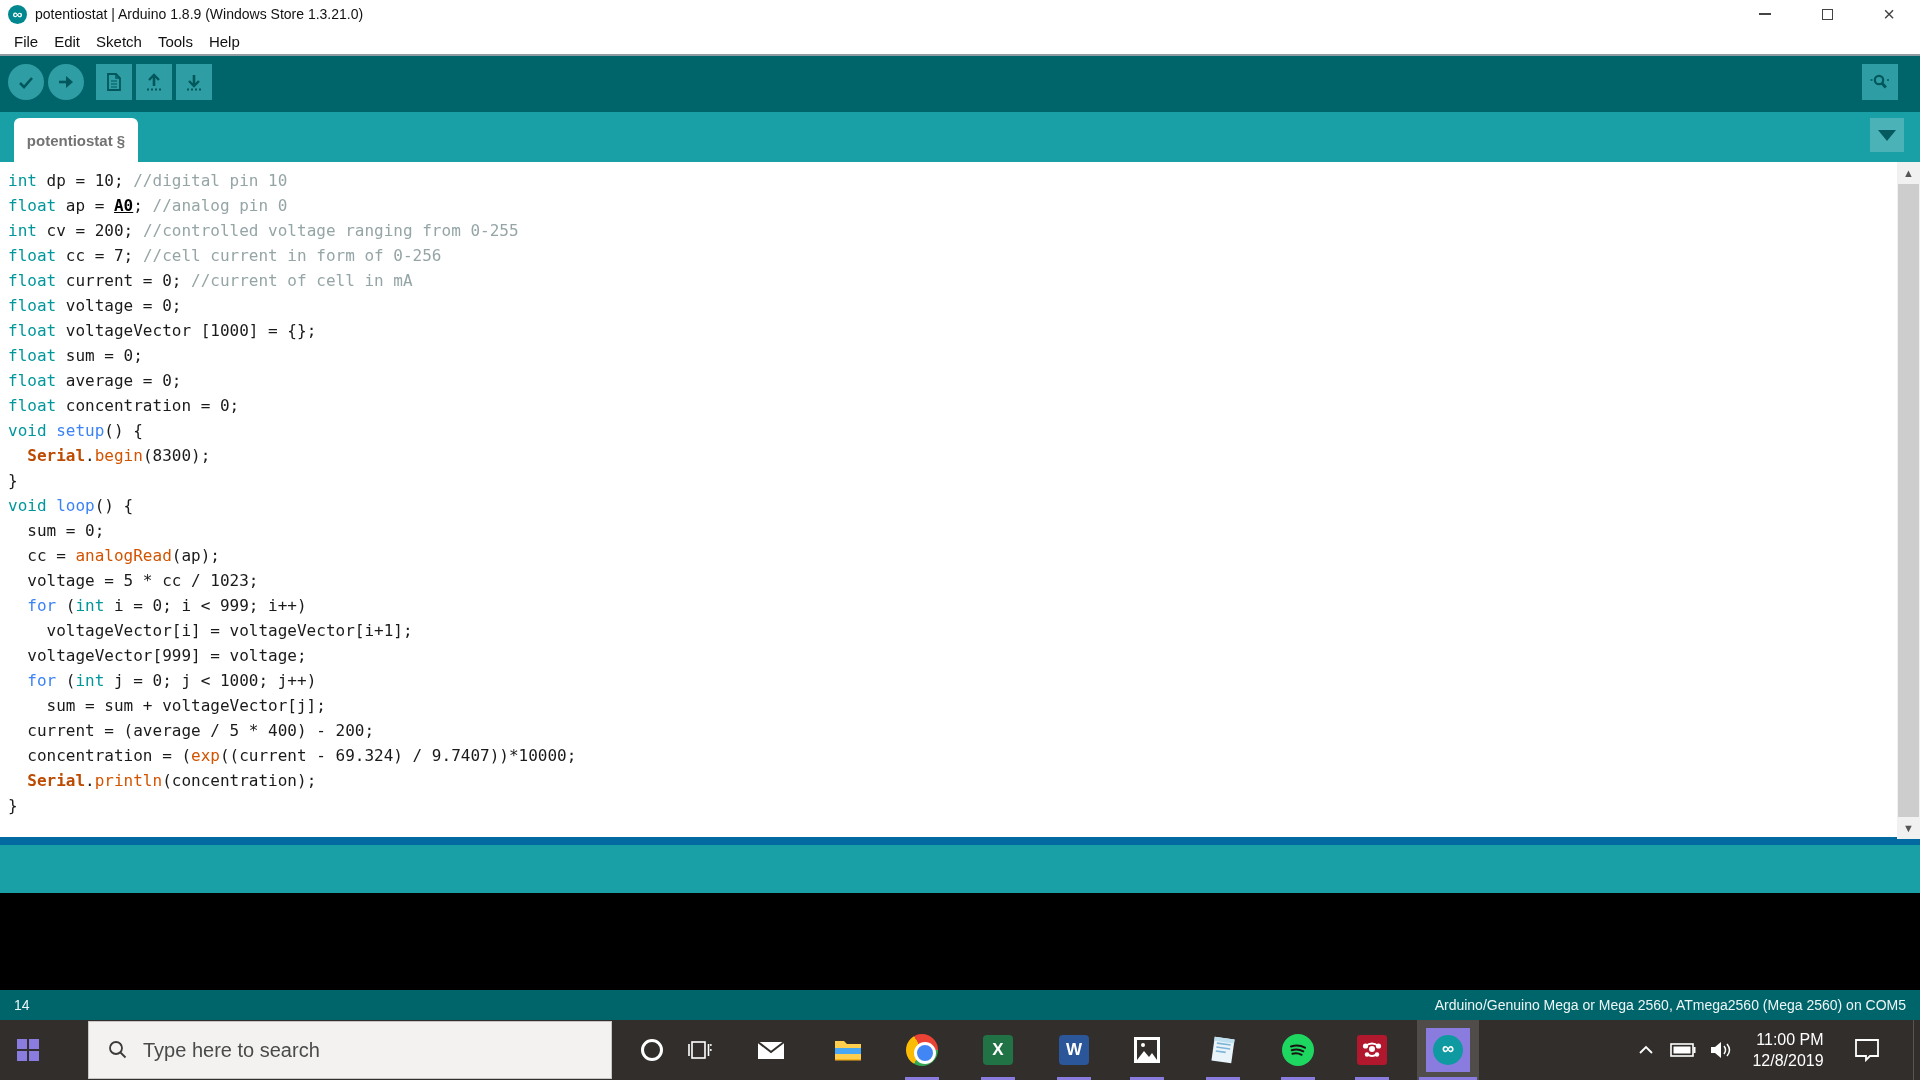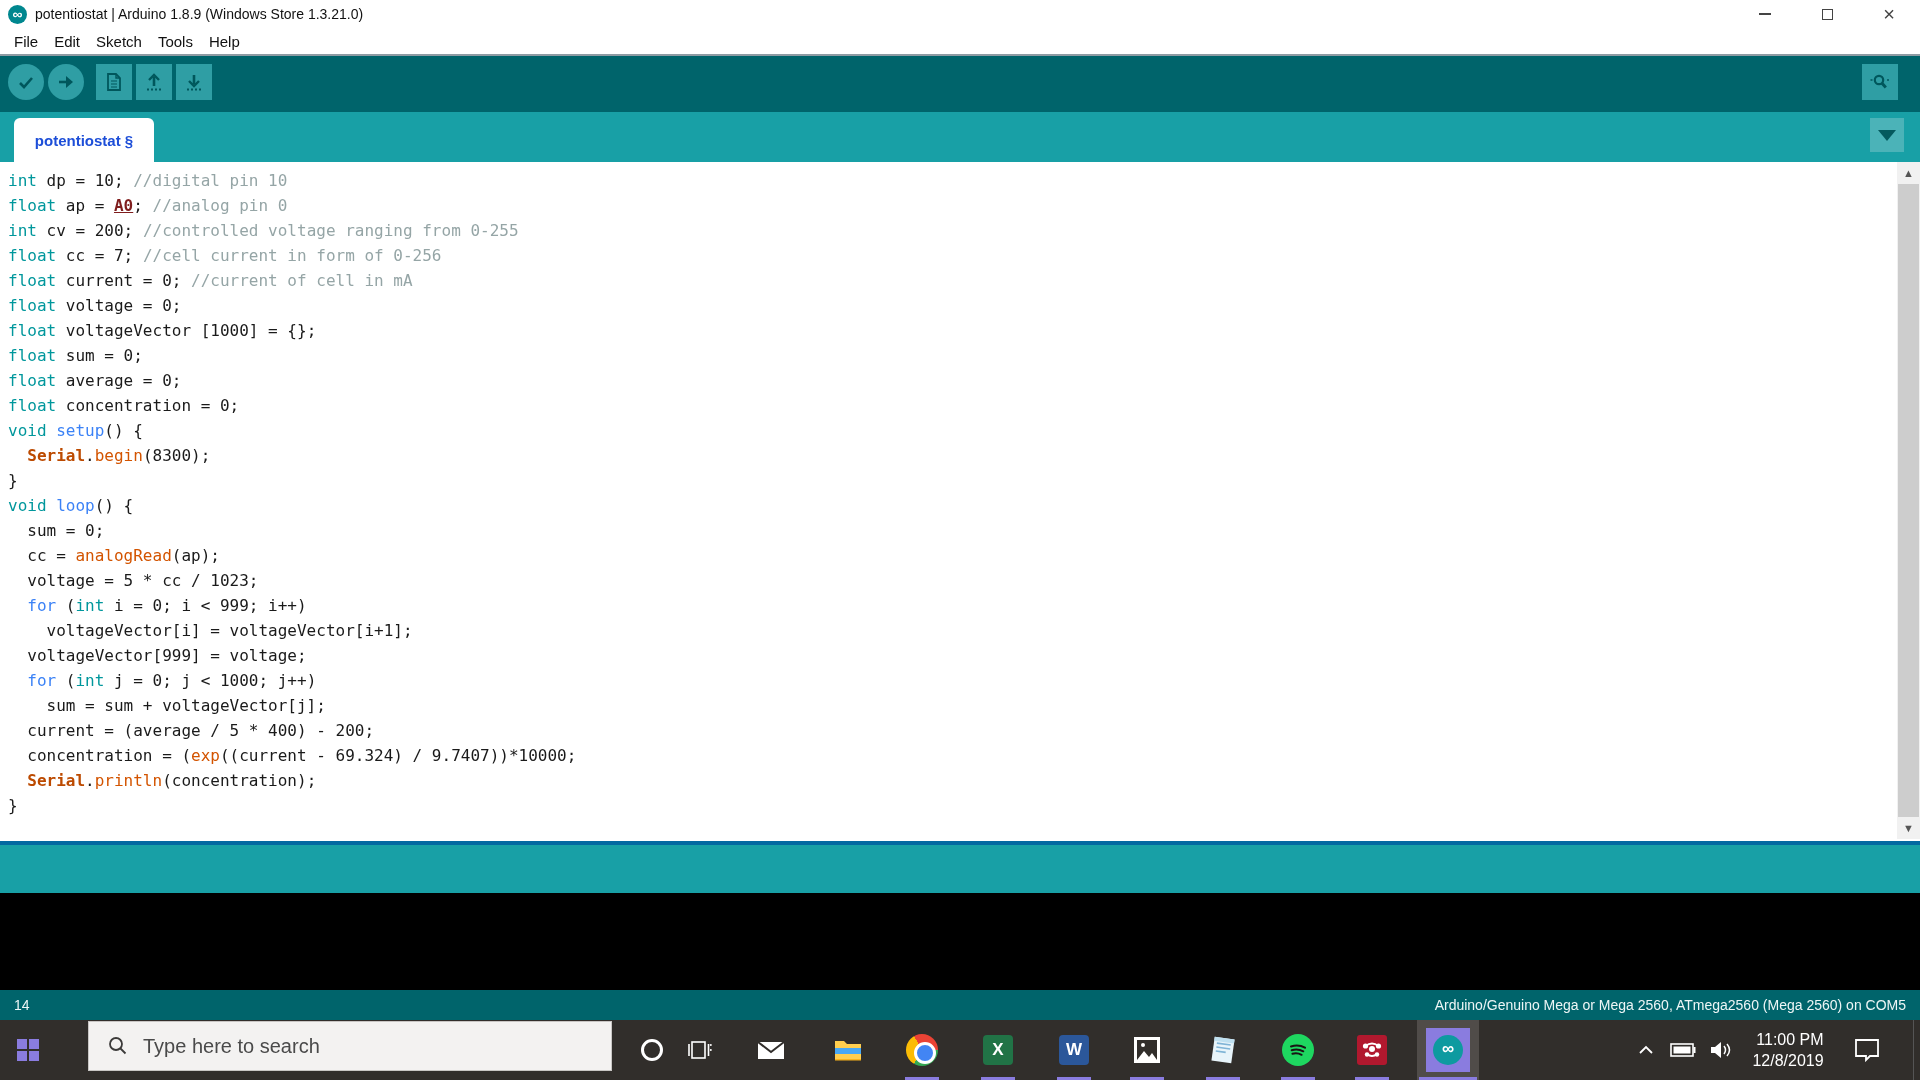--- a/index.html
+++ b/index.html
@@ -26,40 +26,40 @@
   
   .toolbar { position:absolute; top:54px; left:0; width:1920px; height:58px; background:#00646B;
              border-top:2px solid #8E9BA3; }
   .tb-btn { position:absolute; top:8px; width:36px; height:36px; background:#2F9EA4;
             display:flex; align-items:center; justify-content:center; }
   .tb-round { border-radius:50%; }
   .tb-btn svg { display:block; }
 
   
   .tabbar { position:absolute; top:112px; left:0; width:1920px; height:50px; background:#18A0A6; }
-  .tab { position:absolute; left:14px; top:6px; width:140px; height:44px; background:#fff;
+  .tab { position:absolute; left:14px; top:6px; width:124px; height:44px; background:#fff;
          border-radius:6px 6px 0 0; display:flex; align-items:center; justify-content:center;
-         font-size:15px; font-weight:bold; color:#1d4ed8;text-align:center; }
+         font-size:15px; font-weight:bold; color:#737373;text-align:center; }
   .tab-dd { position:absolute; right:16px; top:6px; width:34px; height:34px; background:#4BB3B8;
             display:flex; align-items:center; justify-content:center; }
   .tri-down { width:0; height:0; border-left:9px solid transparent; border-right:9px solid transparent;
               border-top:11px solid #045A5E; }
 
   
   .editor { position:absolute; top:162px; left:0; width:1920px; height:683px; background:#fff;
-            border-bottom:4px solid #0369a1; }
+            border-bottom:8px solid #0369a1; }
   .code { position:absolute; top:6px; left:8px; right:26px; font-family:"DejaVu Sans Mono", monospace;
           font-size:16px; }
   .code-line { white-space:pre; height:25px; line-height:25px; color:#1a1a1a; }
   .tok-k { color:#00979C; }                 
   .tok-f { color:#3b82f6; }                 
   .tok-o { color:#D35400; }                 
   .tok-s { color:#BC4A00; font-weight:bold; } 
   .tok-c { color:#95A5A6; }                 
-  .tok-a { color:#7f1d1d; font-weight:bold;text-decoration:underline; } 
+  .tok-a { color:#000000; font-weight:bold;text-decoration:underline; } 
   .tok-p { color:#1a1a1a; }
 
   
   .vscroll { position:absolute; right:0; top:0; width:23px; height:677px; background:#F1F1F1; }
   .scroll-arrow { position:absolute; left:0; width:23px; height:22px; background:#F1F1F1; color:#555;
                   font-size:11px; text-align:center; line-height:22px; }
   .scroll-thumb { position:absolute; left:1px; top:22px; width:21px; height:633px; background:#CDCDCD; }
 
   
   .msgband { position:absolute; top:845px; left:0; width:1920px; height:48px; background:#18A0A6; }
@@ -68,21 +68,21 @@
                  color:#EDF6F6; display:flex; align-items:center; justify-content:space-between;
                  padding:0 14px; font-size:14px; }
 
   
   .taskbar { position:absolute; top:1020px; left:0; width:1920px; height:60px; background:#312E2B; }
   .tb-slot { position:absolute; top:0; height:60px; display:flex; align-items:center; justify-content:center; }
   .underline { position:absolute; bottom:0; left:13px; right:13px; height:3px; background:#8A7CDF; }
   .start { left:0; width:56px; }
   .winlogo { width:22px; height:22px; display:grid; grid-template-columns:10px 10px; grid-gap:2px; }
   .winlogo div { background:#8A7CDF; width:10px; height:10px; }
-  .searchbox { position:absolute; left:88px; top:1px; width:524px; height:50px; background:#F3F2F1;
+  .searchbox { position:absolute; left:88px; top:1px; width:524px; height:58px; background:#F3F2F1;
                border:1px solid #C8C6C4; display:flex; align-items:center; }
   .searchbox .mag { margin:0 14px 0 18px; }
   .search-text { font-size:20px; color:#4A4A4A; }
   .cortana { left:628px; width:48px; }
   .ring { width:22px; height:22px; border:3px solid #fff; border-radius:50%; }
   .taskview { left:678px; width:44px; }
   .appslot { width:60px; }
   .active-app { background:#504C49; }
   .active-app .underline { left:2px; right:2px; }
   .ico32 { width:32px; height:32px; }

